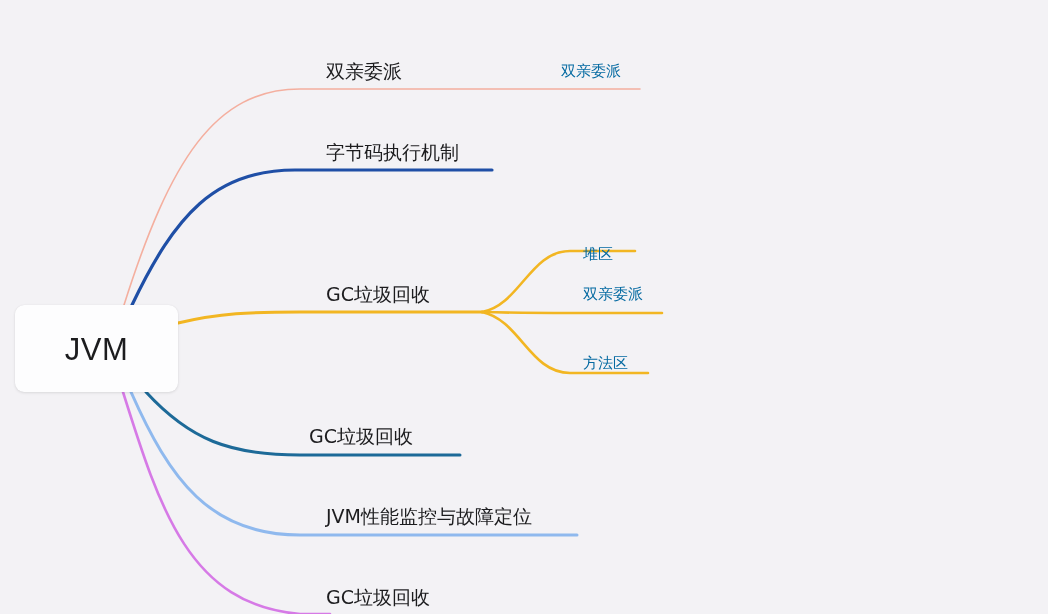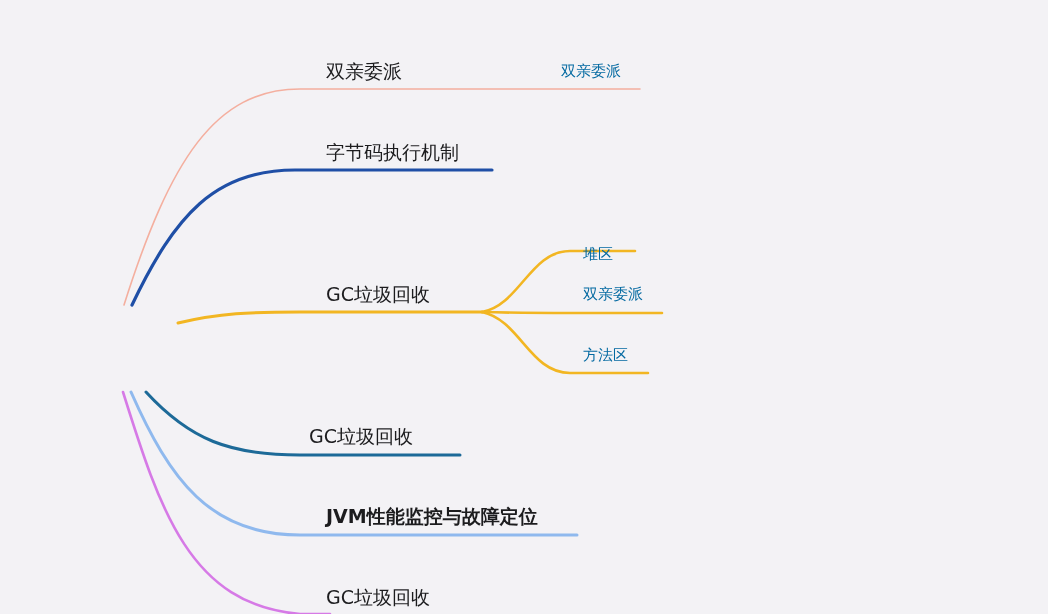--- a/index.html
+++ b/index.html
@@ -77,30 +77,33 @@
     <path d="M482 312 C 520 313, 540 313, 570 313 L 662 313" fill="none" stroke="#F2B622" stroke-width="2.6" stroke-linecap="round"></path>
     <path d="M482 312 C 520 320, 530 373, 570 373 L 648 373" fill="none" stroke="#F2B622" stroke-width="2.6" stroke-linecap="round"></path>
 
     <path d="M146 392 C 190 440, 230 455, 300 455 L 460 455" fill="none" stroke="#1D6A98" stroke-width="3" stroke-linecap="round"></path>
 
     <path d="M131 392 C 170 480, 210 535, 300 535 L 577 535" fill="none" stroke="#8FB9EE" stroke-width="3" stroke-linecap="round"></path>
 
     <path d="M123 392 C 160 510, 190 605, 300 614 L 330 614" fill="none" stroke="#D67AE6" stroke-width="2.6" stroke-linecap="round"></path>
   </svg>
 
+  <div class="root-node">
+    <span class="root-label">JVM</span>
+  </div>
 
   <div class="topic" style="left:326px; top:62px;">双亲委派</div>
   <div class="subtopic" style="left:561px; top:64px;">双亲委派</div>
 
   <div class="topic" style="left:326px; top:143px;">字节码执行机制</div>
 
   <div class="topic" style="left:326px; top:285px;">GC垃圾回收</div>
   <div class="subtopic" style="left:583px; top:226px;margin-top:21px;">堆区</div>
   <div class="subtopic" style="left:583px; top:287px;">双亲委派</div>
-  <div class="subtopic" style="left:583px; top:348px;">方法区</div>
+  <div class="subtopic" style="left:583px; top:356px;">方法区</div>
 
   <div class="topic" style="left:309px; top:427px;">GC垃圾回收</div>
 
-  <div class="topic" style="left:326px; top:507px;font-weight:bold;">JVM性能监控与故障定位</div>
+  <div class="topic" style="left:326px; top:507px;">JVM性能监控与故障定位</div>
 
   <div class="topic" style="left:326px; top:588px;">GC垃圾回收</div>
 
 </div>
 
 </body></html>

